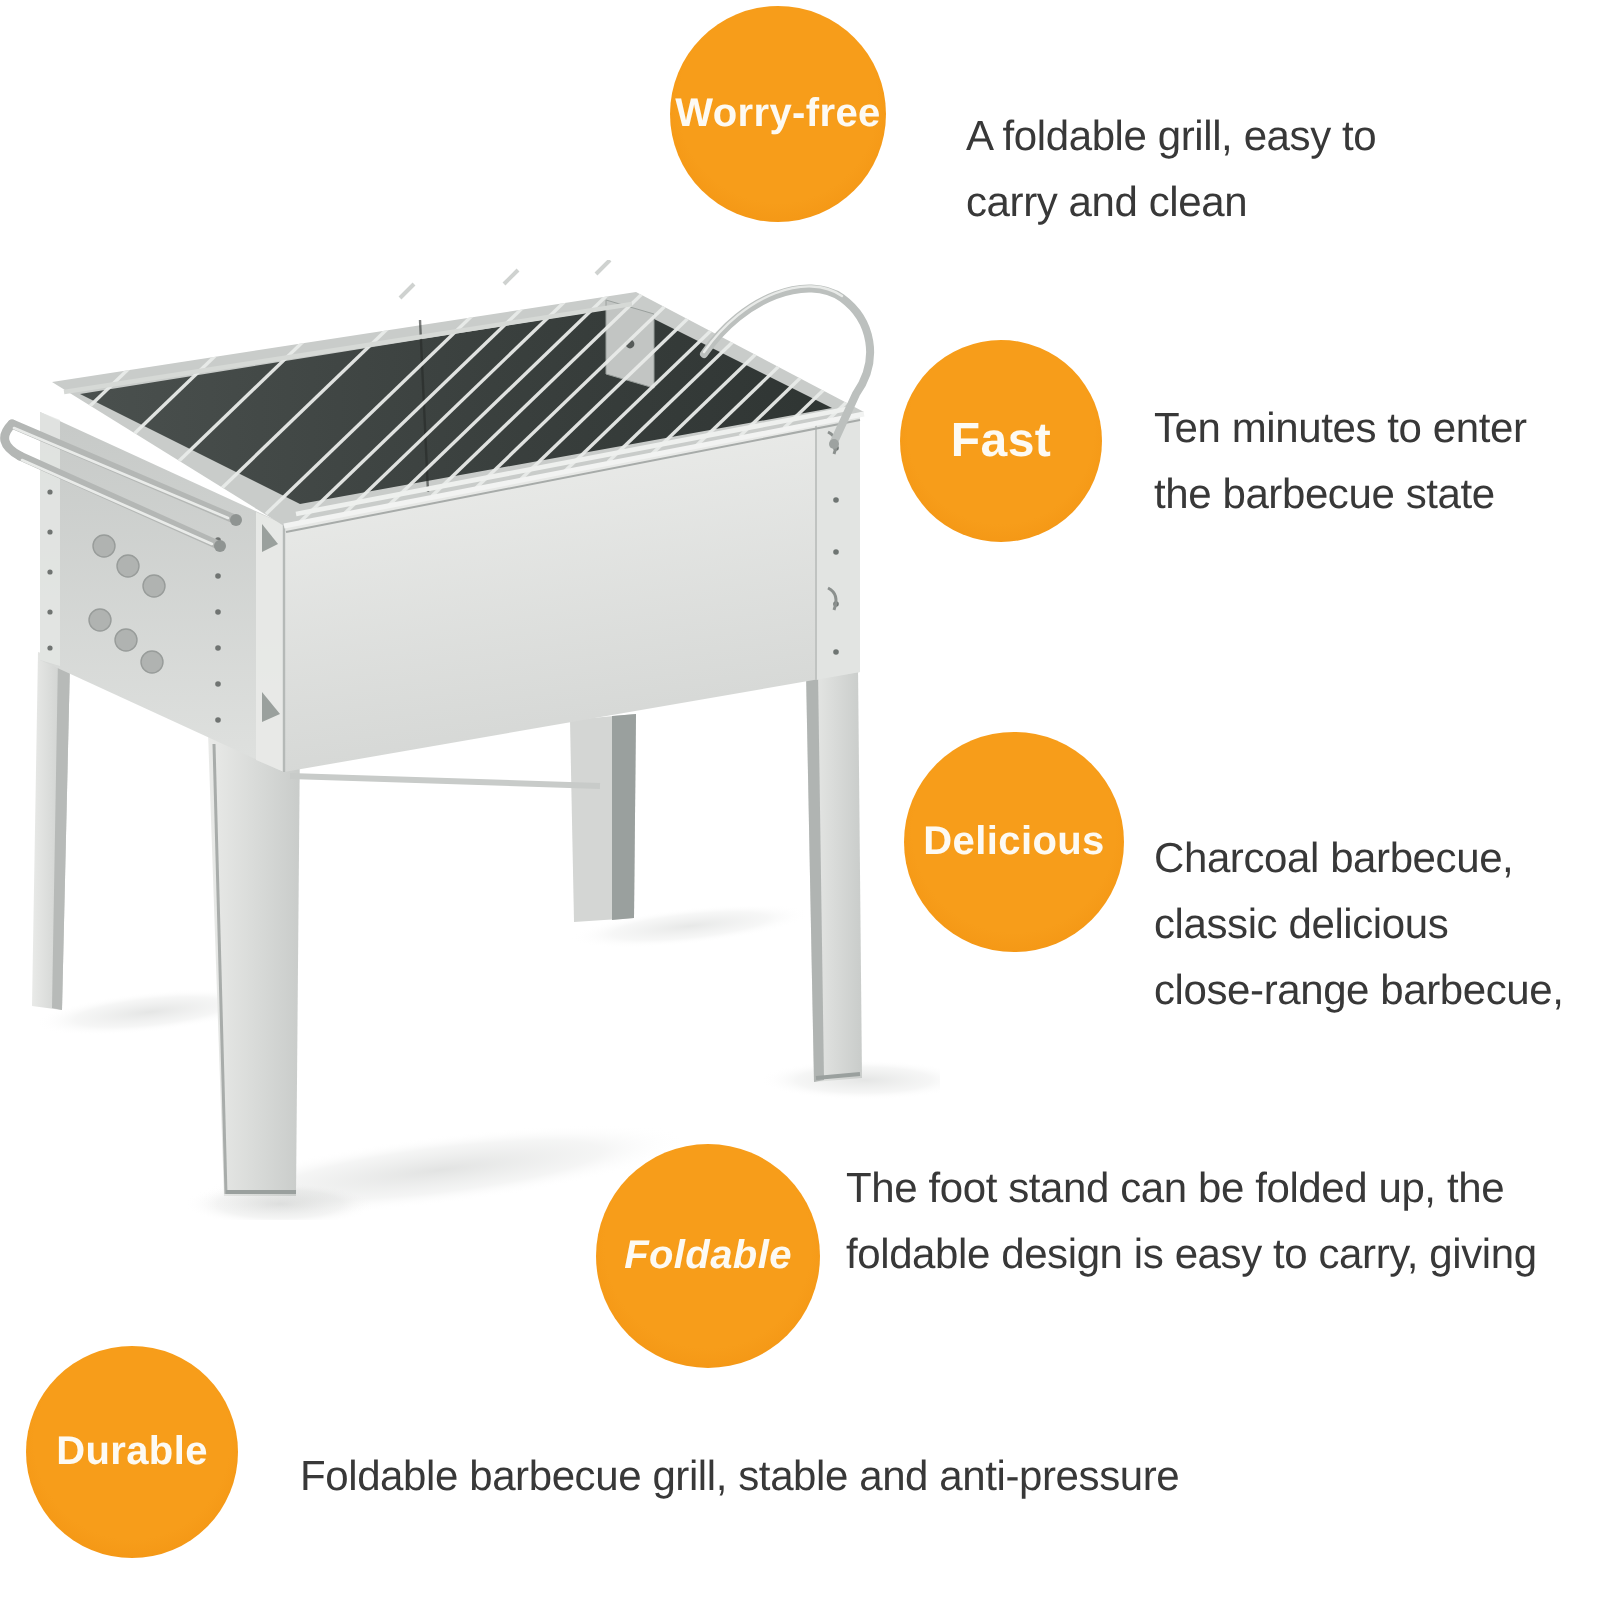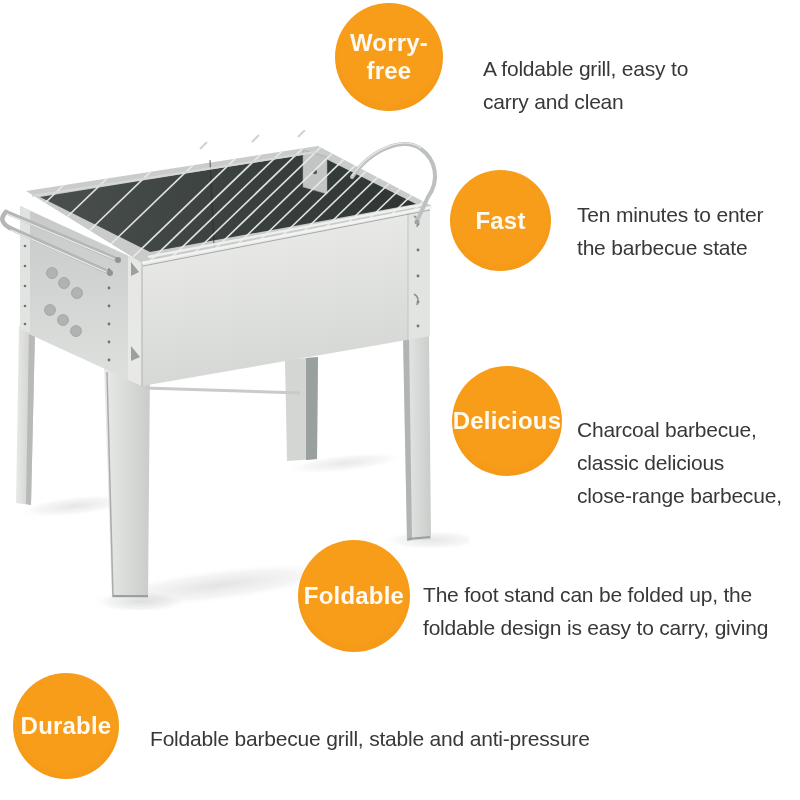--- a/index.html
+++ b/index.html
@@ -6,34 +6,34 @@
   .stage{
     position:relative;width:800px;height:800px;overflow:hidden;
     background:var(--background,#fff);
     font-family:"Liberation Sans",sans-serif;
   }
   .badge{
     position:absolute;border-radius:50%;
     background:radial-gradient(circle at 50% 45%, var(--accent,#f79d1a) 62%, #ef8e0e 100%);
     display:flex;align-items:center;justify-content:center;
     color:var(--badge_text,#fdfaf3);
-    font-weight:700;font-size:24px;letter-spacing:.2px;text-align:center;
+    font-weight:700;font-size:20px;letter-spacing:.2px;text-align:center;
   }
   .desc{
     position:absolute;color:var(--body_text,#383838);
     font-size:21px;line-height:33px;letter-spacing:-.2px;white-space:nowrap;
   }
   
   #sec-worry-free .badge{left:335px;top:3px;width:108px;height:108px;}
   #sec-worry-free .desc{left:483px;top:36px;margin-top:16px;}
   #sec-fast .badge{left:450px;top:170px;width:101px;height:101px;font-size:24px;}
   #sec-fast .desc{left:577px;top:198px;}
   #sec-delicious .badge{left:452px;top:366px;width:110px;height:110px;}
   #sec-delicious .desc{left:577px;top:381px;margin-top:32px;}
-  #sec-foldable .badge{left:298px;top:540px;width:112px;height:112px;}
+  #sec-foldable .badge{left:298px;top:572px;width:112px;height:112px;font-style:italic;}
   #sec-foldable .desc{left:423px;top:578px;}
   #sec-durable .badge{left:13px;top:673px;width:106px;height:106px;}
   #sec-durable .desc{left:150px;top:722px;}
   .grill{position:absolute;left:0;top:130px;width:470px;height:480px;}
 </style>
 </head>
 <body>
 
 <div class="stage">
 

